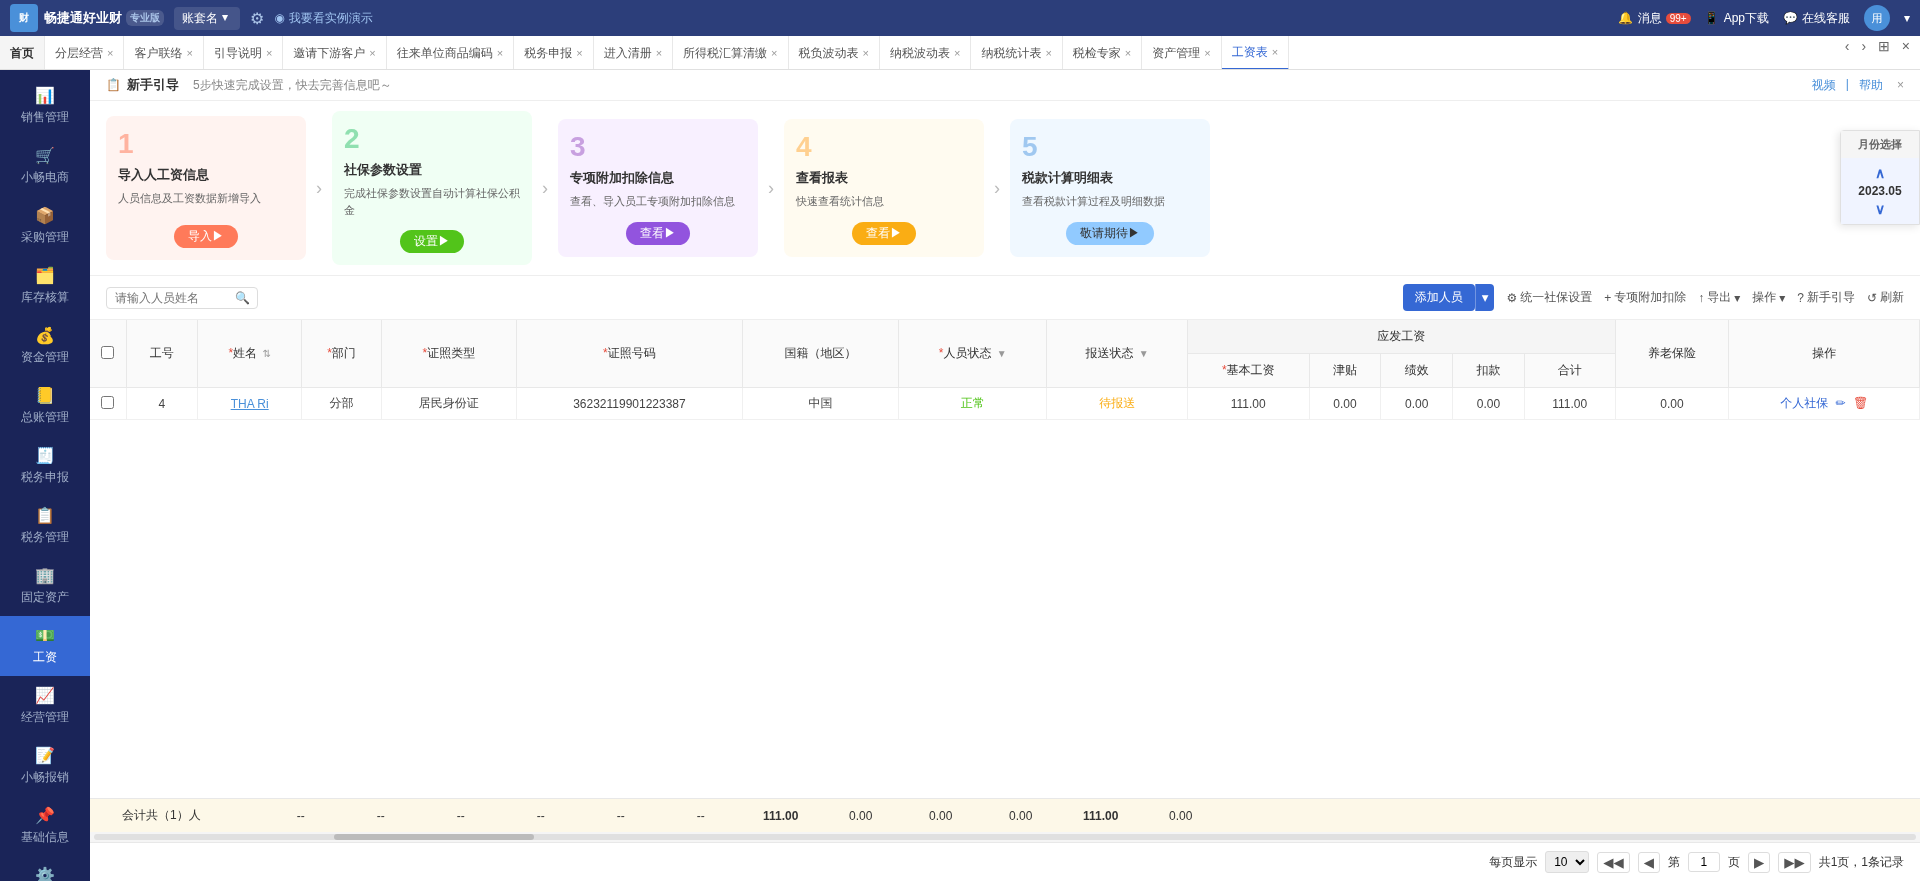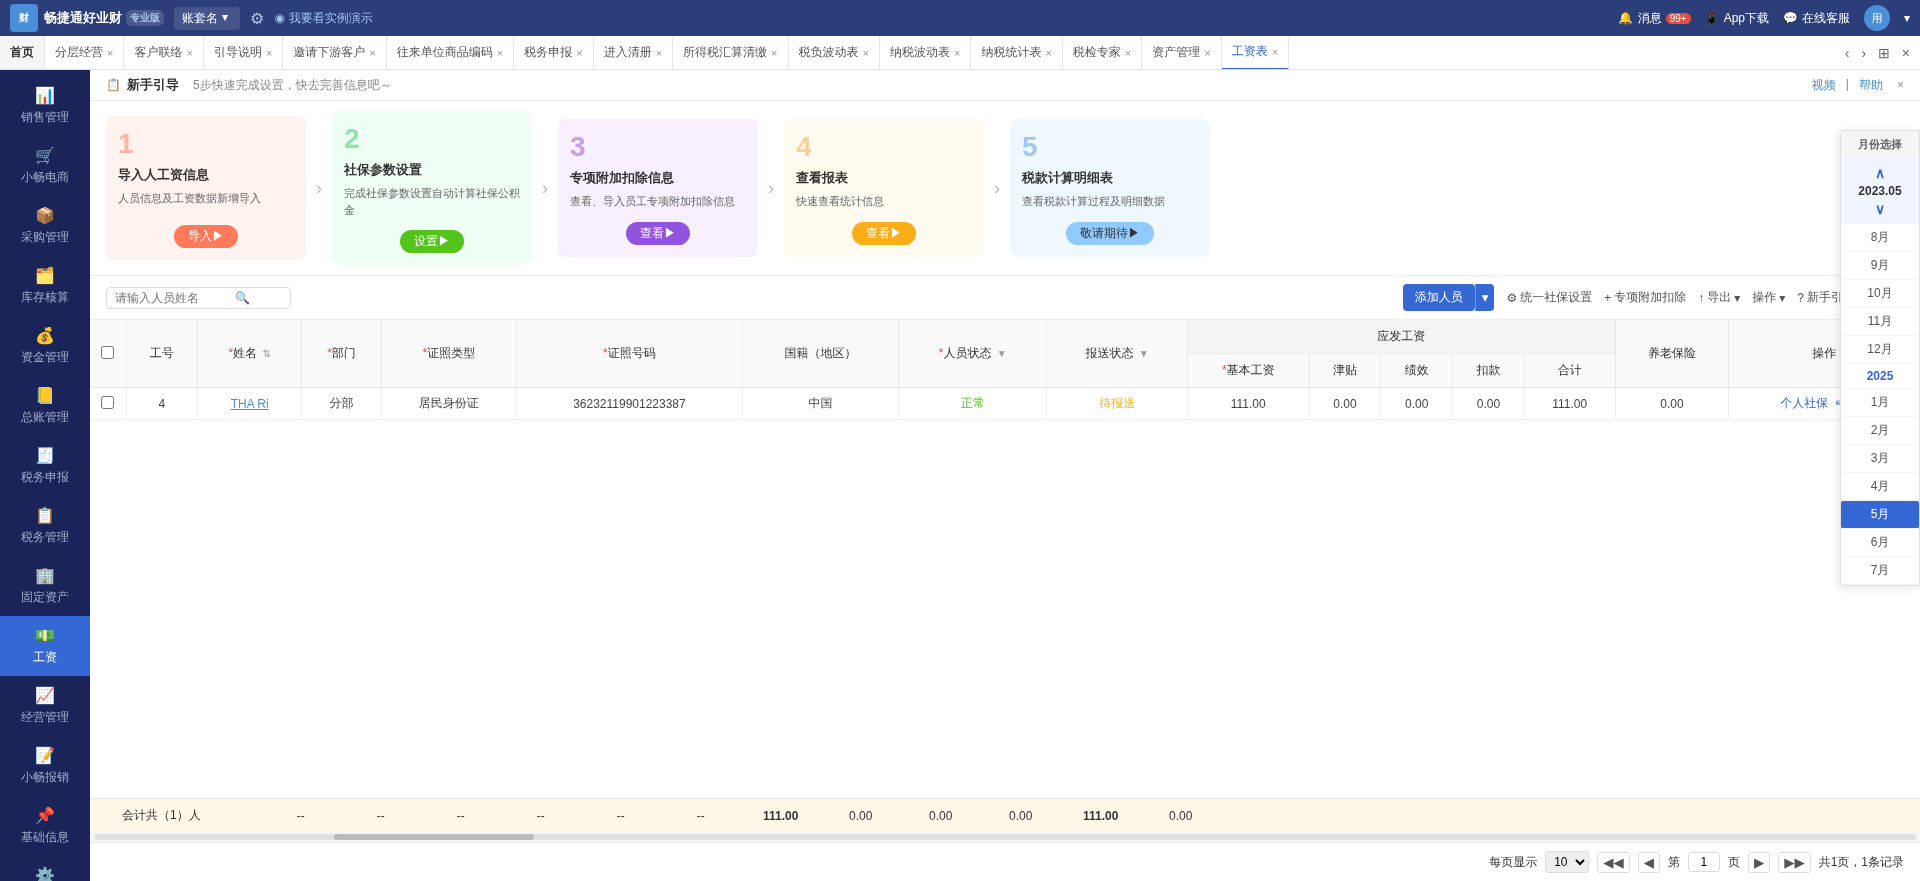--- a/index.html
+++ b/index.html
@@ -16,21 +16,21 @@
     .account-selector span { margin-right: 4px; }
     .settings-icon-btn { color: #aac4e8; margin-right: 10px; cursor: pointer; font-size: 16px; }
     .demo-link { display: flex; align-items: center; color: #a0c4f1; font-size: 12px; cursor: pointer; }
     .demo-link span { margin-right: 4px; }
     .top-bar-right { display: flex; align-items: center; gap: 14px; }
     .top-btn { display: flex; align-items: center; color: white; font-size: 12px; cursor: pointer; gap: 4px; }
     .notif-badge { background: #e74c3c; color: white; font-size: 10px; border-radius: 8px; padding: 0 4px; min-width: 18px; text-align: center; }
     .avatar { width: 26px; height: 26px; background: #4a90d9; border-radius: 50%; display: flex; align-items: center; justify-content: center; color: white; font-size: 11px; }
 
     
-    .tab-bar { display: flex; align-items: center; background: #fff; border-bottom: 1px solid #e0e0e0; height: 34px; flex-shrink: 0; overflow: hidden; }
+    .tab-bar { display: flex; align-items: flex-start; background: #fff; border-bottom: 1px solid #e0e0e0; height: 34px; flex-shrink: 0; overflow: hidden; }
     .tab-item { display: flex; align-items: center; padding: 0 10px; height: 34px; font-size: 12px; color: #555; cursor: pointer; border-right: 1px solid #e8e8e8; white-space: nowrap; gap: 4px; }
     .tab-item.active { background: #fff; color: #3568d4; border-bottom: 2px solid #3568d4; }
     .tab-close { color: #999; font-size: 11px; }
     .tab-home { background: #f5f5f5; font-weight: bold; color: #333; }
     .tab-nav-btns { display: flex; align-items: center; margin-left: auto; padding: 0 6px; gap: 4px; }
     .tab-nav-btn { color: #666; font-size: 14px; cursor: pointer; padding: 2px 4px; }
 
     
     .main-area { display: flex; flex: 1; overflow: hidden; }
 
@@ -69,21 +69,21 @@
     .step-btn { margin-top: 6px; align-self: center; padding: 3px 14px; border-radius: 12px; border: none; cursor: pointer; font-size: 12px; }
     .step-btn-1 { background: #ff7a5a; color: white; margin-top: 12px; }
     .step-btn-2 { background: #52c41a; color: white; }
     .step-btn-3 { background: #9254de; color: white; }
     .step-btn-4 { background: #faad14; color: white; }
     .step-btn-5 { background: #91caff; color: #333; }
     .step-arrow { color: #bbb; font-size: 18px; flex-shrink: 0; }
 
     
     .toolbar { background: #fff; padding: 8px 16px; display: flex; align-items: center; gap: 8px; border-bottom: 1px solid #eee; }
-    .search-input-wrap { display: flex; align-items: center; border: 1px solid #ddd; border-radius: 4px; padding: 3px 8px; background: white; width: 185px; }
+    .search-input-wrap { display: flex; align-items: center; border: 1px solid #ddd; border-radius: 4px; padding: 3px 8px; background: white; width: 152px; }
     .search-input-wrap input { border: none; outline: none; font-size: 12px; width: 120px; }
     .search-icon { color: #999; }
     .add-person-btn { background: #3568d4; color: white; border: none; border-radius: 4px; padding: 5px 12px; font-size: 12px; cursor: pointer; display: flex; align-items: center; gap: 4px; }
     .add-person-dropdown { background: #3568d4; color: white; border: none; border-radius: 0 4px 4px 0; padding: 5px 6px; cursor: pointer; border-left: 1px solid rgba(255,255,255,0.3); }
     .toolbar-right { margin-left: auto; display: flex; gap: 12px; align-items: center; }
     .toolbar-action { display: flex; align-items: center; gap: 3px; font-size: 12px; color: #555; cursor: pointer; }
 
     
     .table-area { flex: 1; overflow: auto; background: #fff; }
     table { width: 100%; border-collapse: collapse; font-size: 12px; }
@@ -500,28 +500,13 @@
   <div class="month-panel-title">月份选择</div>
   <div class="month-panel-year">
     <div class="month-nav">
       <span class="month-nav-btn">∧</span>
     </div>
     <span>2023.05</span>
     <div class="month-nav">
       <span class="month-nav-btn">∨</span>
     </div>
   </div>
-  <div class="month-list">
-    <div class="month-item">8月</div>
-    <div class="month-item">9月</div>
-    <div class="month-item">10月</div>
-    <div class="month-item">11月</div>
-    <div class="month-item">12月</div>
-    <div class="month-item current-year">2025</div>
-    <div class="month-item">1月</div>
-    <div class="month-item">2月</div>
-    <div class="month-item">3月</div>
-    <div class="month-item">4月</div>
-    <div class="month-item active">5月</div>
-    <div class="month-item">6月</div>
-    <div class="month-item">7月</div>
-  </div>
 </div>
 
 </body></html>

